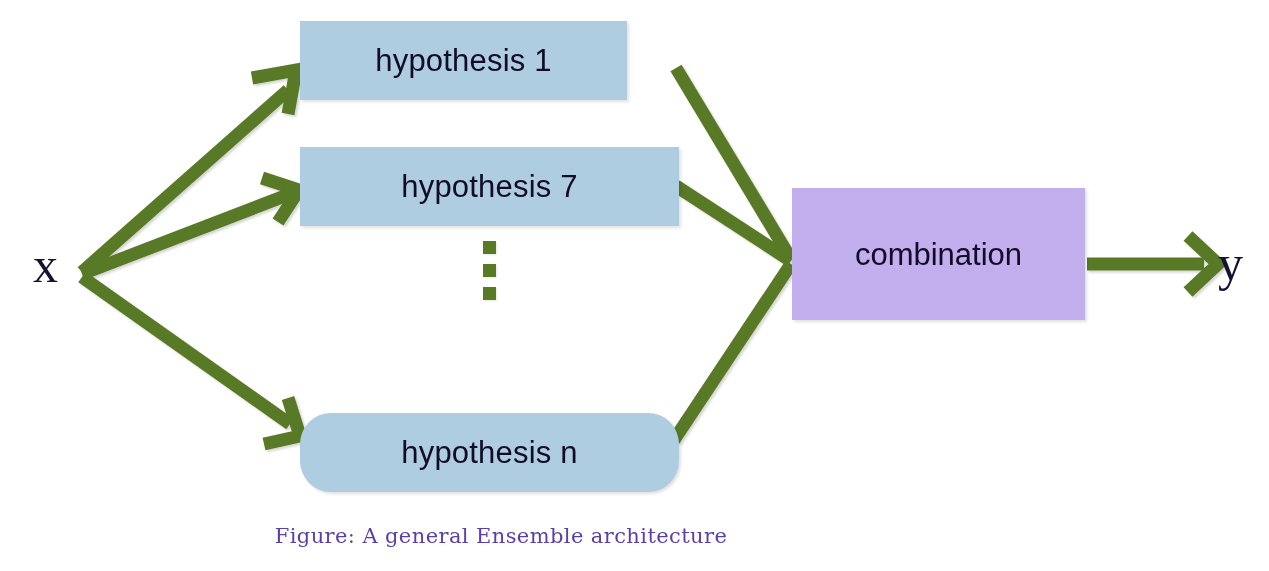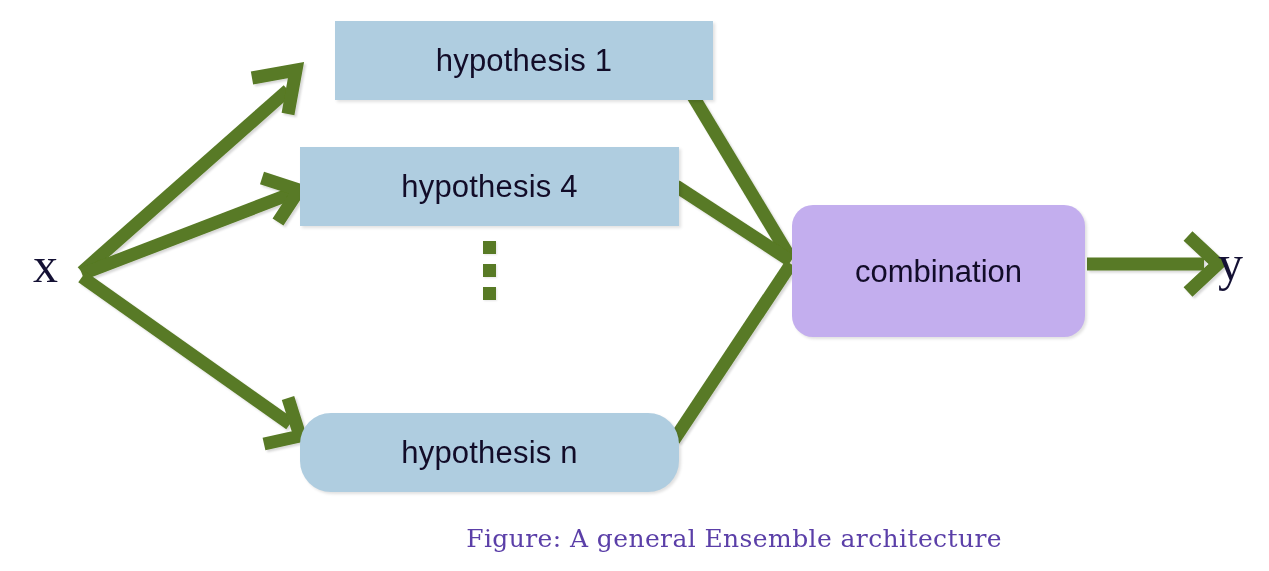--- a/index.html
+++ b/index.html
@@ -36,29 +36,28 @@
   .hyp-label {
     font-family: "Liberation Sans", sans-serif;
     font-size: 31px;
     color: #120C28;
     line-height: 1;
     letter-spacing: 0.2px;
   }
   #comb-box {
     position: absolute;
     left: 792px;
-    top: 205px;
+    top: 188px;
     width: 293px;
     height: 132px;
     background: #C3AEEE;
     display: flex;
     align-items: center;
     justify-content: center;
     box-shadow: 2px 2px 3px rgba(0,0,0,0.12);
-    border-radius: 21px;
   }
   #comb-label {
     font-family: "Liberation Sans", sans-serif;
     font-size: 31px;
     color: #120C28;
     line-height: 1;
   }
   .io-label {
     position: absolute;
     font-family: "Liberation Serif", serif;
@@ -74,23 +73,23 @@
     width: 13px;
     height: 13px;
     background: #587A25;
     box-shadow: 1px 1px 2px rgba(0,0,0,0.10);
   }
   #caption {
     position: absolute;
     left: 0;
     top: 524px;
     width: 1002px;
-    text-align: right;
+    text-align: center;
     font-family: "DejaVu Serif", serif;
-    font-size: 25px;
+    font-size: 21px;
     color: #5B3FA8;
     letter-spacing: 0.4px;
     line-height: 1.2;
   }
 </style>
 </head>
 <body>
 
 <div id="canvas">
 
@@ -124,26 +123,26 @@
 
       <path d="M 674 440 L 791 264" stroke="#587A25" stroke-width="13" fill="none" stroke-linecap="butt"></path>
 
       <g>
         <path d="M 1087 264 L 1204 264" stroke="#587A25" stroke-width="13" fill="none" stroke-linecap="butt"></path>
         <path d="M 1188 236 L 1218 264 L 1188 292" stroke="#587A25" stroke-width="13" fill="none" stroke-linejoin="miter" stroke-linecap="butt"></path>
       </g>
     </g>
   </svg>
 
-  <div class="hyp-box" style="left:300px; top:21px; width:378px; height:79px;margin-left:35px;">
+  <div class="hyp-box" style="left:300px; top:21px; width:327px; height:79px;">
     <span class="hyp-label">hypothesis 1</span>
   </div>
 
   <div class="hyp-box" style="left:300px; top:147px; width:379px; height:79px;">
-    <span class="hyp-label">hypothesis 4</span>
+    <span class="hyp-label">hypothesis 7</span>
   </div>
 
   <div class="hyp-box" style="left:300px; top:413px; width:379px; height:79px;border-radius:31px;">
     <span class="hyp-label">hypothesis n</span>
   </div>
 
   <div class="dot-square" style="left:483px; top:241px;"></div>
   <div class="dot-square" style="left:483px; top:264px;"></div>
   <div class="dot-square" style="left:483px; top:287px;"></div>
 

